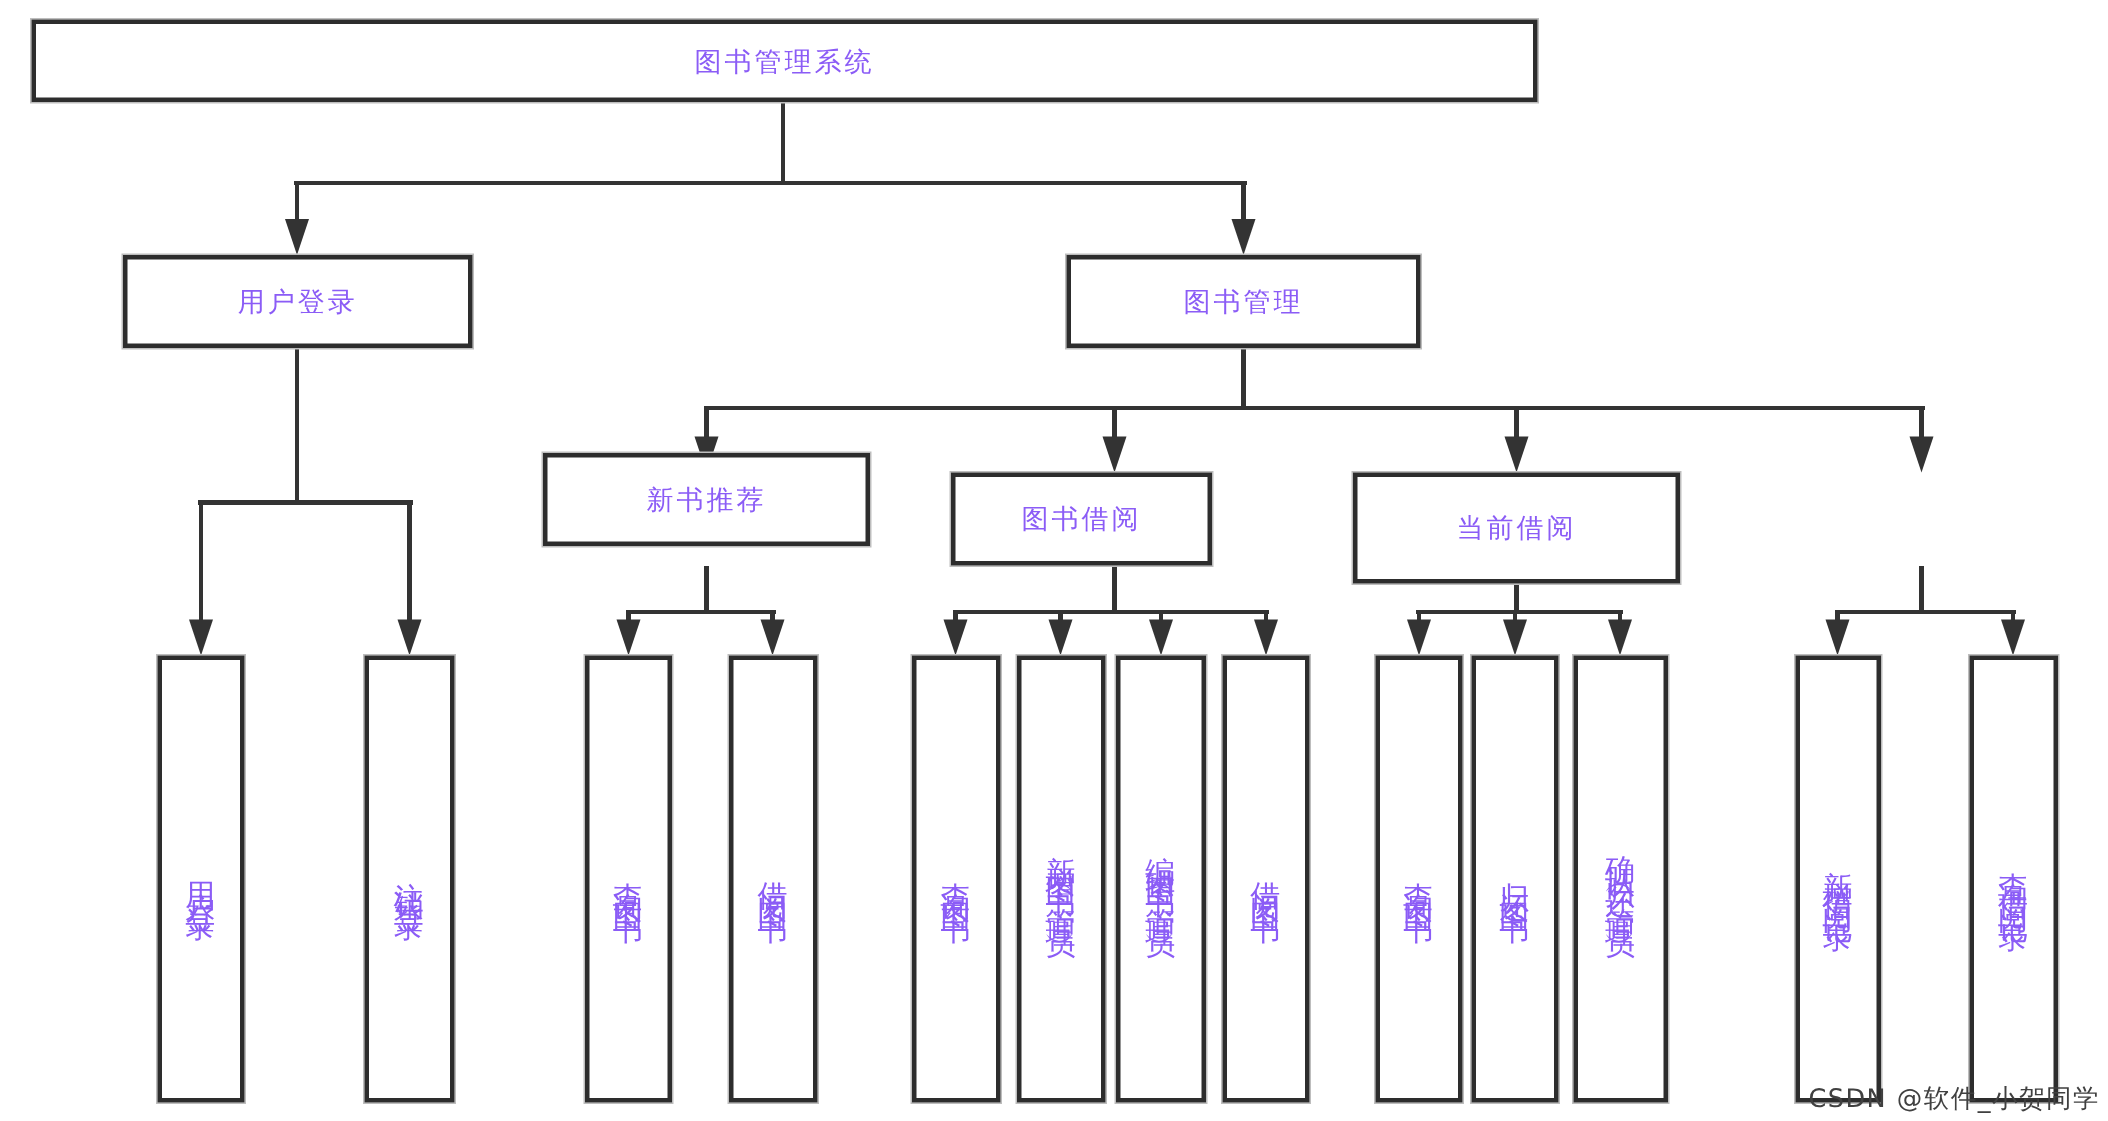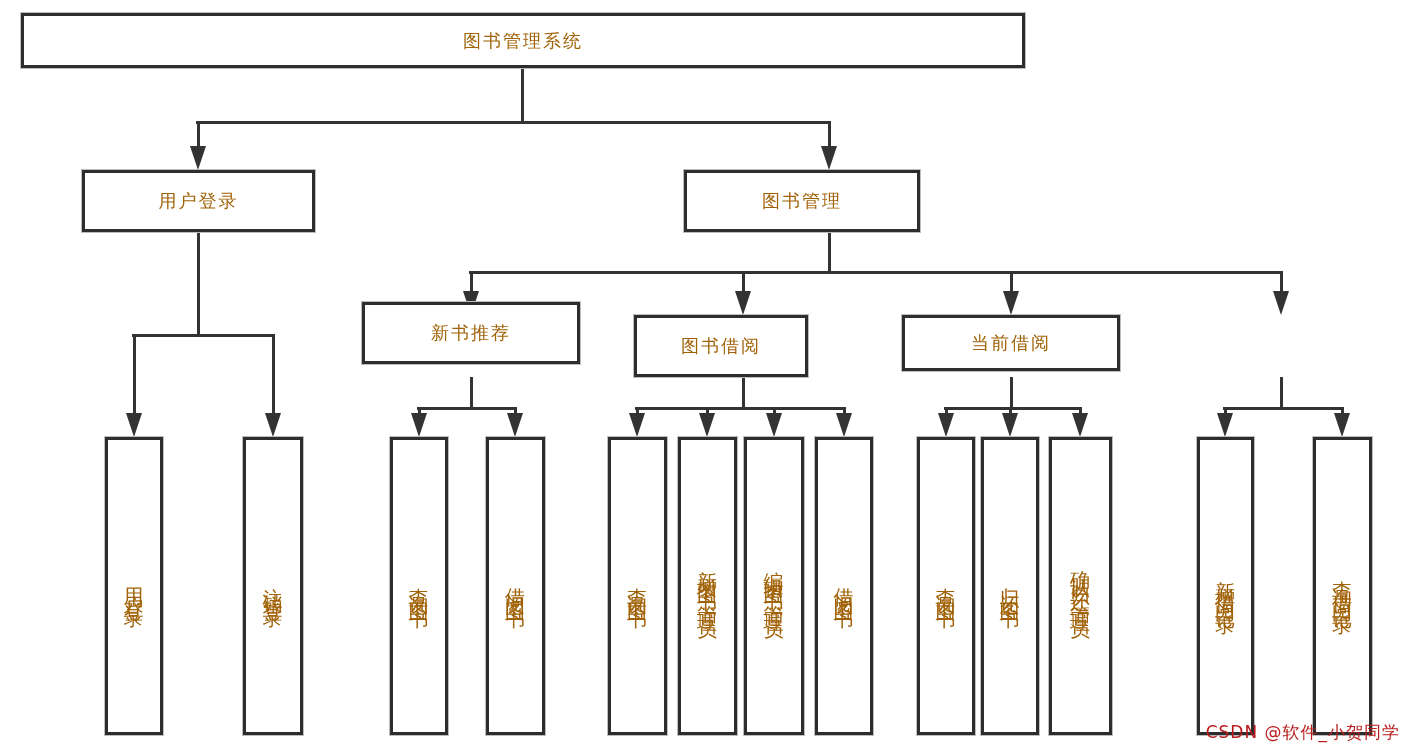--- a/index.html
+++ b/index.html
@@ -18,39 +18,39 @@
   }
   .node {
     position: absolute;
     box-sizing: border-box;
     border: 3px solid #2d2d2d;
     box-shadow: 0 0 0 1px #bdbdbd;
     background: #ffffff;
     display: flex;
     align-items: center;
     justify-content: center;
-    color: #a16207;
+    color: #8b5cf6;
     z-index: 2;
   }
   .h-node { font-size: 18px; letter-spacing: 2px; }
   .root-node { font-size: 18px; letter-spacing: 2px; }
   .v-node > span {
     writing-mode: vertical-rl;
     text-orientation: mixed;
     font-size: 20px;
     letter-spacing: 7px;
     line-height: 1.1;
   }
   .watermark {
     position: absolute;
     right: 5px;
     bottom: 3px;
     font-size: 17px;
     letter-spacing: 1px;
-    color: #b91c1c;
+    color: #404040;
     z-index: 3;
     white-space: nowrap;
   }
 </style>
 </head>
 <body>
 
 <div class="canvas">
 
   <svg class="connectors" width="1405" height="747" viewBox="0 0 1405 747" xmlns="http://www.w3.org/2000/svg">
@@ -121,31 +121,31 @@
     </g>
   </svg>
 
   <div class="node root-node" style="left:21px; top:13px; width:1004px; height:55px;">
     <span>图书管理系统</span>
   </div>
 
   <div class="node h-node" style="left:82px; top:170px; width:233px; height:62px;">
     <span>用户登录</span>
   </div>
-  <div class="node h-node" style="left:684px; top:170px; width:236px; height:62px;">
+  <div class="node h-node" style="left:711px; top:170px; width:236px; height:62px;">
     <span>图书管理</span>
   </div>
 
   <div class="node h-node" style="left:362px; top:302px; width:218px; height:62px;">
     <span>新书推荐</span>
   </div>
   <div class="node h-node" style="left:634px; top:315px; width:174px; height:62px;">
     <span>图书借阅</span>
   </div>
-  <div class="node h-node" style="left:902px; top:315px; width:218px; height:56px;">
+  <div class="node h-node" style="left:902px; top:315px; width:218px; height:74px;">
     <span>当前借阅</span>
   </div>
 
   <div class="node v-node" style="left:105px; top:437px; width:58px; height:298px;">
     <span>用户登录</span>
   </div>
   <div class="node v-node" style="left:243px; top:437px; width:60px; height:298px;">
     <span>注销登录</span>
   </div>
   <div class="node v-node" style="left:390px; top:437px; width:58px; height:298px;">

